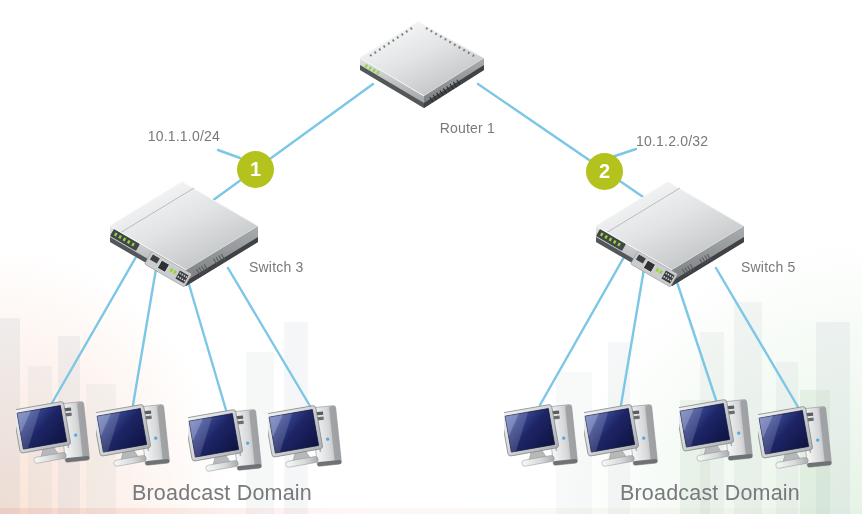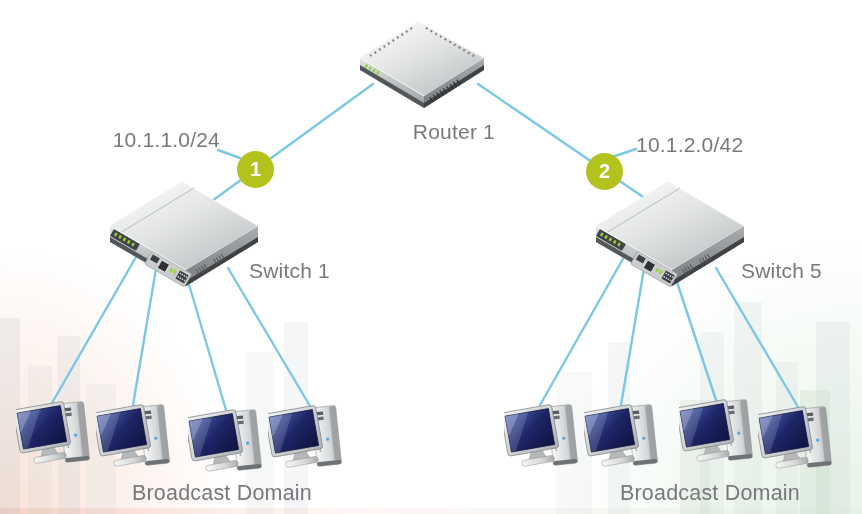--- a/index.html
+++ b/index.html
@@ -16,21 +16,21 @@
   .bottom-strip{left:0;right:0;bottom:0;height:6px;z-index:0;
     background:linear-gradient(to right, rgba(242,186,173,0.45), rgba(252,224,216,0.25) 40%, rgba(226,240,226,0.4));}
   #skyline{left:0;top:0;z-index:0;}
   
   #links{left:0;top:0;z-index:1;}
   #links line{stroke:var(--link-line);stroke-width:2.4;stroke-linecap:round;}
   
   .device{z-index:2;}
   .pc{width:84px;height:86px;z-index:2;}
   
-  .lbl{z-index:3;color:var(--label-text);font-size:21px;letter-spacing:0.2px;white-space:nowrap;}
+  .lbl{z-index:3;color:var(--label-text);font-size:14px;letter-spacing:0.2px;white-space:nowrap;}
   .lbl.center{text-align:right;}
   .lbl.right{text-align:right;}
   
   .badge{
     width:37px;height:37px;border-radius:50%;z-index:4;
     background:var(--badge-bg);color:var(--badge-text);
     display:flex;align-items:center;justify-content:center;
     font-size:20px;font-weight:bold;
   }
 </style>
@@ -205,27 +205,27 @@
   </svg>
 
   <svg class="abs device" style="left:352px;top:12px" width="142" height="98" viewBox="0 0 142 98">
       <use href="#sym-router"></use>
     </svg>
   <div class="abs lbl center" style="left:355px;top:120px;width:140px">Router 1</div>
 
   <div class="abs lbl right" style="left:92px;top:128px;width:128px">10.1.1.0/24</div>
   <div class="abs badge" style="left:237px;top:151px">1</div>
 
-  <div class="abs lbl" style="left:636px;top:133px;width:130px">10.1.2.0/42</div>
+  <div class="abs lbl" style="left:636px;top:133px;width:130px">10.1.2.0/32</div>
   <div class="abs badge" style="left:586px;top:153px">2</div>
 
   <svg class="abs device" style="left:104px;top:174px" width="164" height="120" viewBox="0 0 164 120">
       <use href="#sym-switch"></use>
     </svg>
-  <div class="abs lbl" style="left:249px;top:259px;width:120px">Switch 1</div>
+  <div class="abs lbl" style="left:249px;top:259px;width:120px">Switch 3</div>
 
   <svg class="abs device" style="left:590px;top:174px" width="164" height="120" viewBox="0 0 164 120">
       <use href="#sym-switch"></use>
     </svg>
   <div class="abs lbl" style="left:741px;top:259px;width:120px">Switch 5</div>
 
   <svg class="abs pc" style="left:16px;top:396px" viewBox="0 0 90 88">
       <use href="#sym-computer"></use>
     </svg>
   <svg class="abs pc" style="left:96px;top:399px" viewBox="0 0 90 88">

